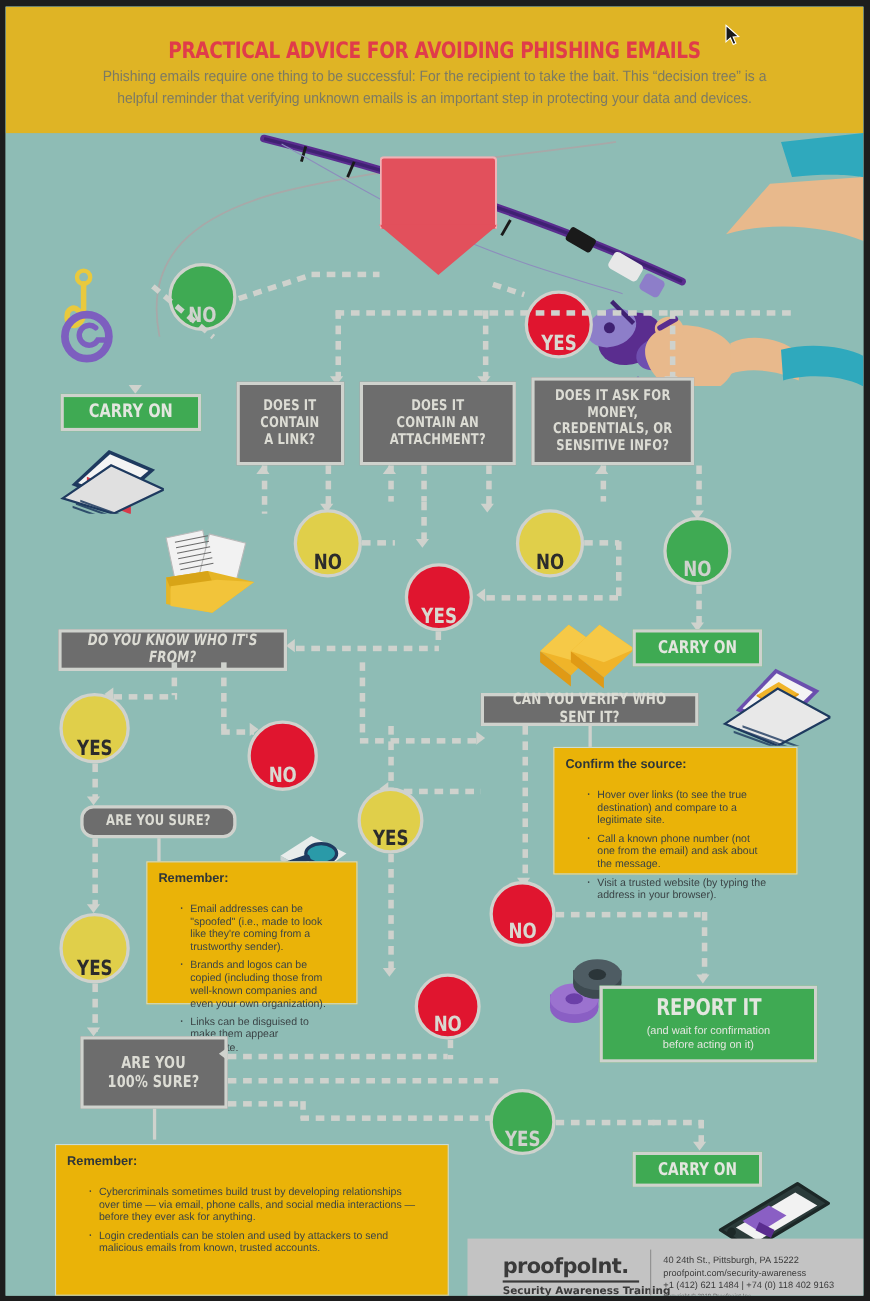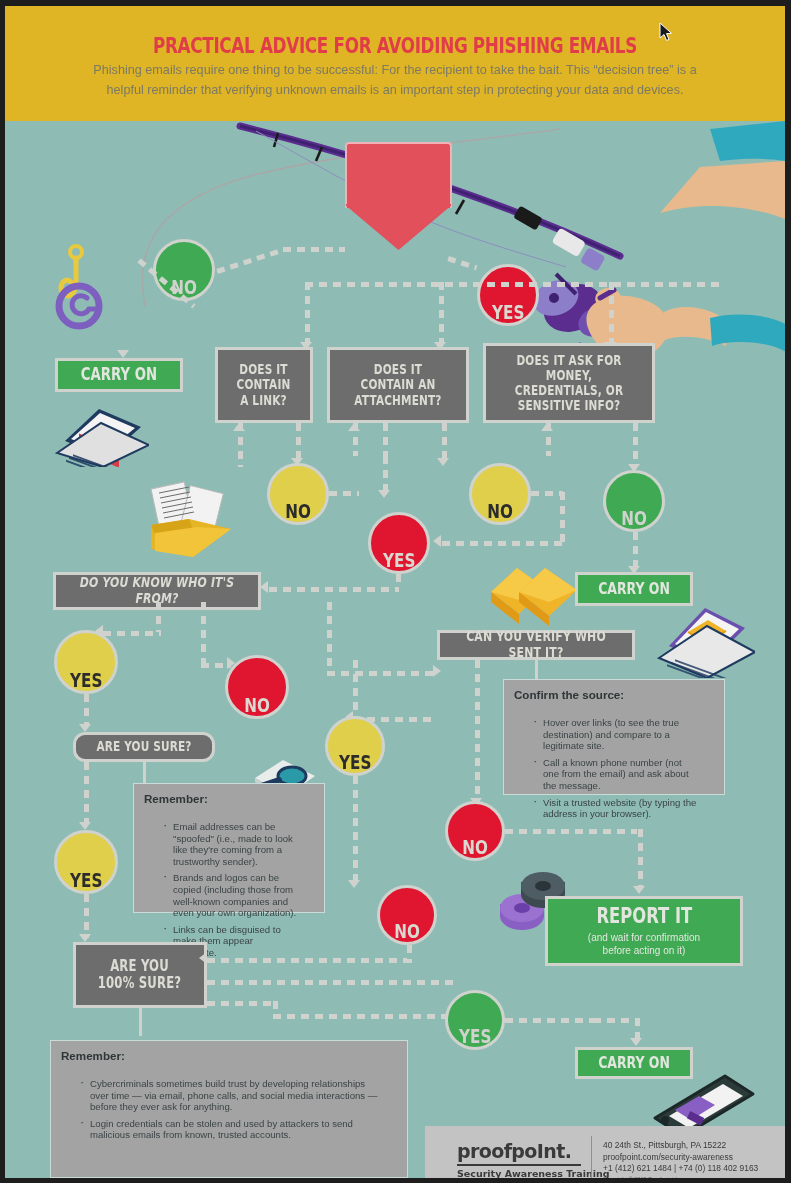--- a/index.html
+++ b/index.html
@@ -46,21 +46,21 @@
   .dv{position:absolute;width:5px;background-image:linear-gradient(to bottom,#cfd2cd 0 8px,transparent 8px 14px);
       background-size:5px 14px;}
   .ar{position:absolute;width:0;height:0;}
   .ar-d{border-left:6px solid transparent;border-right:6px solid transparent;border-top:8px solid #cfd2cd;}
   .ar-u{border-left:6px solid transparent;border-right:6px solid transparent;border-bottom:8px solid #cfd2cd;}
   .ar-l{border-top:6px solid transparent;border-bottom:6px solid transparent;border-right:8px solid #cfd2cd;}
   .ar-r{border-top:6px solid transparent;border-bottom:6px solid transparent;border-left:8px solid #cfd2cd;}
   .solidv{position:absolute;width:3px;background:#cfd2cd;}
 
   
-  .info{position:absolute;box-sizing:border-box;background:#a3a3a3;border:1px solid #c9dcd8;
+  .info{position:absolute;box-sizing:border-box;background:#eab308;border:1px solid #c9dcd8;
         color:#3b4446;padding:8px 10px 9px 10px;}
   .info h4{margin:0 0 4px 0;font-size:11.6px;font-weight:bold;color:#2f3638;}
   .info ul{margin:16px;padding:0;list-style:none;}
   .info li{position:relative;padding-left:13px;margin-bottom:5px;font-size:9.6px;line-height:11.6px;}
   .info li:before{content:"\00B7";position:absolute;left:3px;top:-2px;font-size:13px;}
 
   
   .arrowbox{position:absolute;left:340px;top:136px;width:107px;height:100px;}
   .arrowbox .body{position:absolute;left:0;top:0;width:107px;height:66px;background:#e2505c;
       border:2px solid #f0b2b6;border-bottom:none;border-radius:4px 4px 0 0;box-sizing:border-box;}
@@ -267,21 +267,21 @@
   <div class="gbox" style="left:210px;top:341px;width:98px;height:76px;font-size:13.5px;">
     <span>DOES IT
 CONTAIN
 A LINK?</span>
       </div>
   <div class="gbox" style="left:322px;top:341px;width:142px;height:76px;font-size:13.5px;">
     <span>DOES IT
 CONTAIN AN
 ATTACHMENT?</span>
       </div>
-  <div class="gbox" style="left:478px;top:337px;width:172px;height:80px;font-size:13.5px;">
+  <div class="gbox" style="left:478px;top:337px;width:148px;height:80px;font-size:13.5px;">
     <span>DOES IT ASK FOR MONEY,
 CREDENTIALS, OR
 SENSITIVE INFO?</span>
       </div>
 
   <div class="dv" style="left:233px;top:417px;height:44px;"></div>
   <div class="ar ar-u" style="left:228px;top:417px;"></div>
   <div class="dv" style="left:291px;top:417px;height:36px;"></div>
   <div class="ar ar-d" style="left:286px;top:452px;"></div>
 

